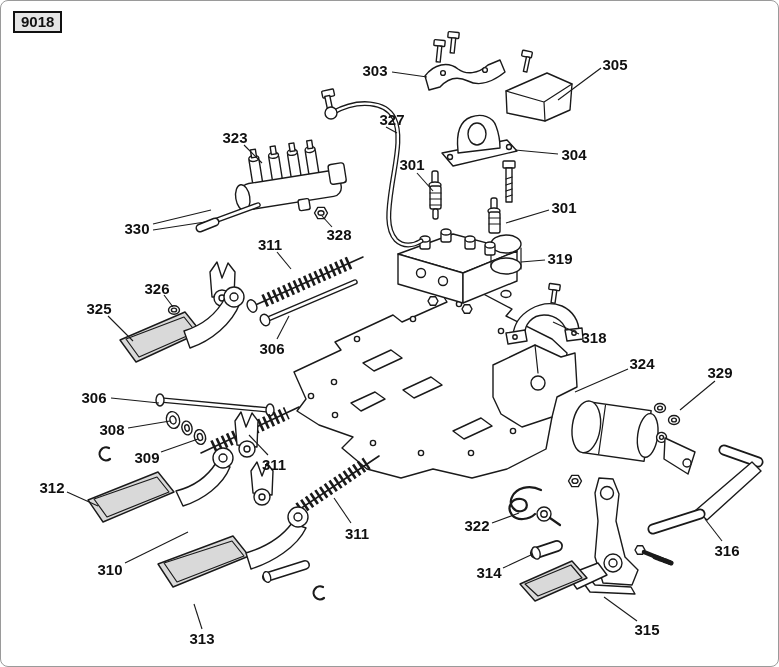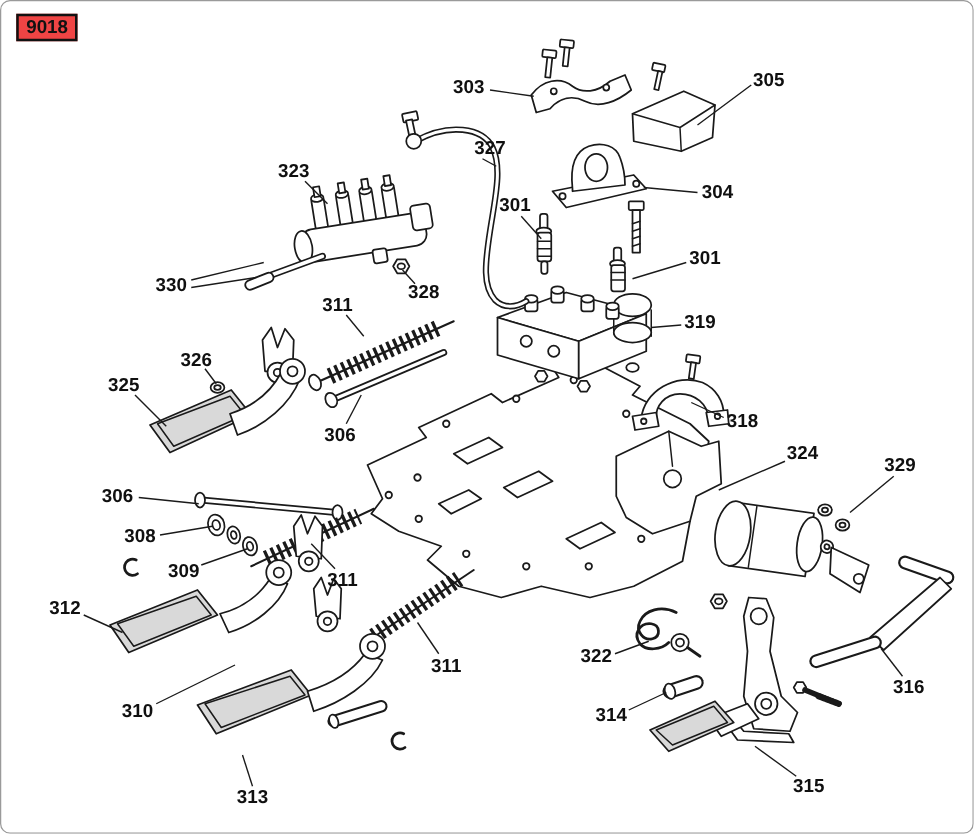--- a/index.html
+++ b/index.html
@@ -11,21 +11,21 @@
     border-radius:8px;
     box-sizing:border-box;
     overflow:hidden;
     font-family:"Liberation Sans",sans-serif;
   }
   .page-no{
     position:absolute;left:12px;top:10px;
     border:2px solid #111;
     padding:0 6px 1px 6px;
     font:bold 15px "Liberation Sans",sans-serif;
-    color:#111;background:#ef4444;z-index:5;
+    color:#111;background:#e5e5e5;z-index:5;
   }
   svg.art{position:absolute;left:0;top:0;width:779px;height:667px;}
   .fw{fill:#fff;stroke:#1a1a1a;stroke-width:1.4;stroke-linejoin:round;}
   .fg{fill:#d9d9d9;stroke:#1a1a1a;stroke-width:1.4;stroke-linejoin:round;}
   .ln{fill:none;stroke:#1a1a1a;stroke-width:1.2;stroke-linejoin:round;stroke-linecap:round;}
   .thin{fill:none;stroke:#1a1a1a;stroke-width:1.6;stroke-linecap:round;}
   .coil{fill:none;stroke:#1a1a1a;stroke-width:13;stroke-dasharray:2.6 3.1;}
   .pipeB{fill:none;stroke:#1a1a1a;stroke-width:5;stroke-linecap:round;}
   .pipeW{fill:none;stroke:#fff;stroke-width:2.4;stroke-linecap:round;}
   .rodB{fill:none;stroke:#1a1a1a;stroke-width:11;stroke-linecap:round;}

